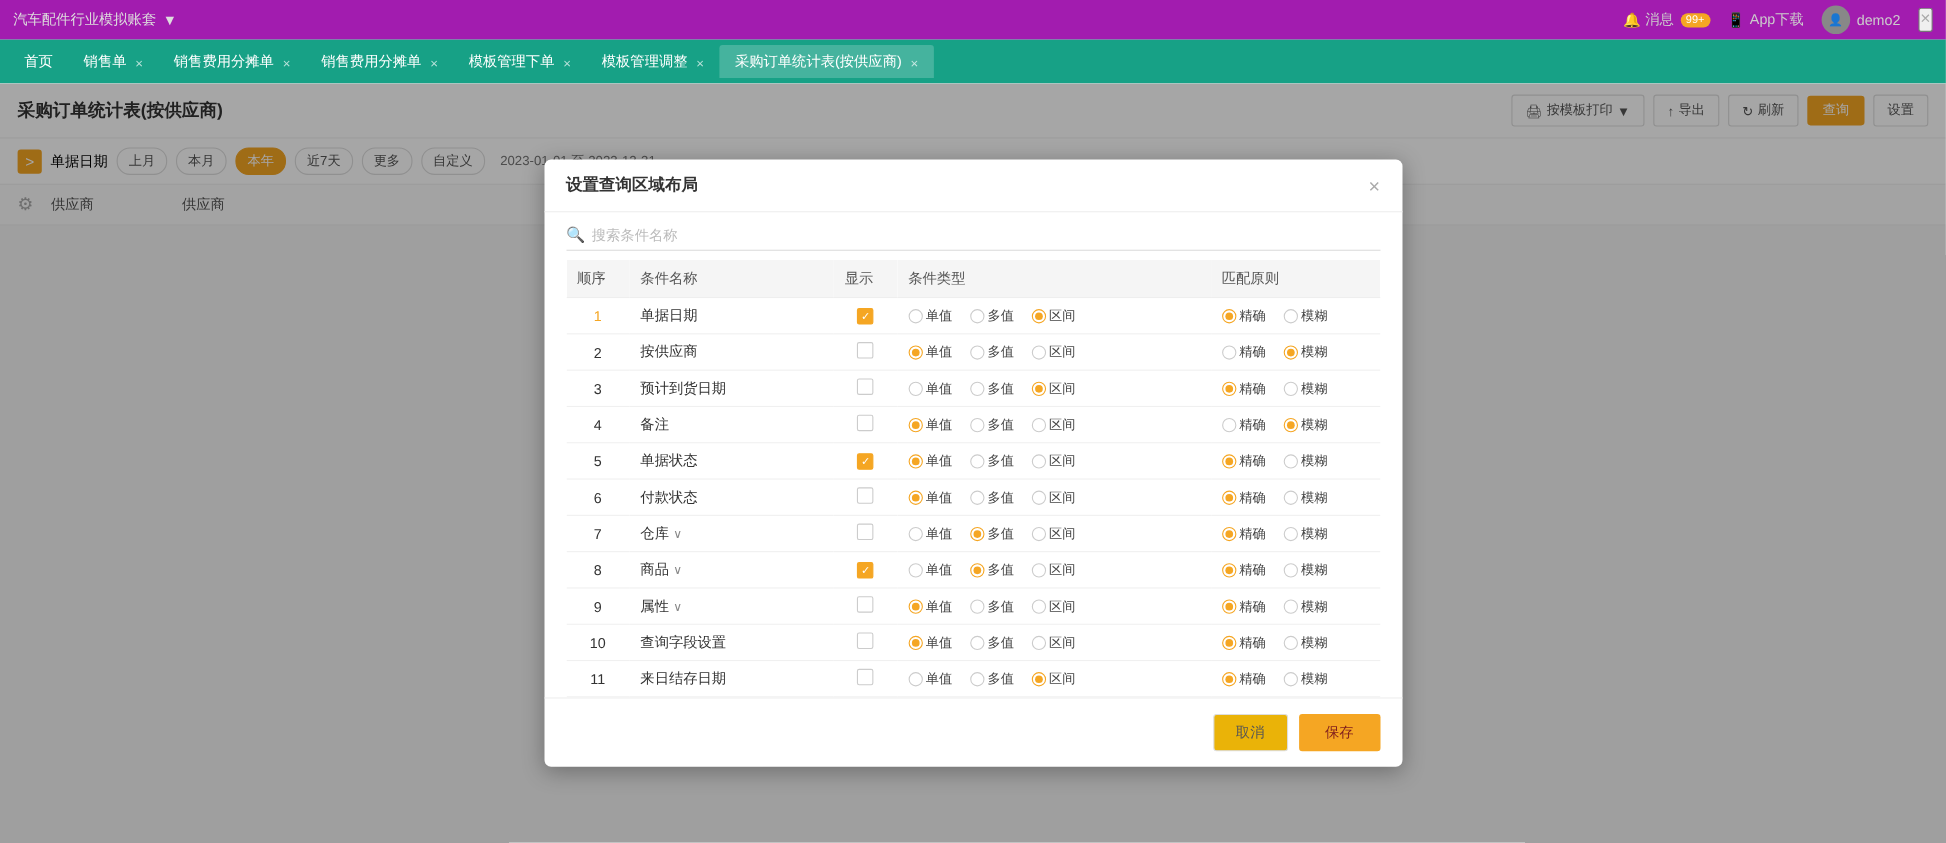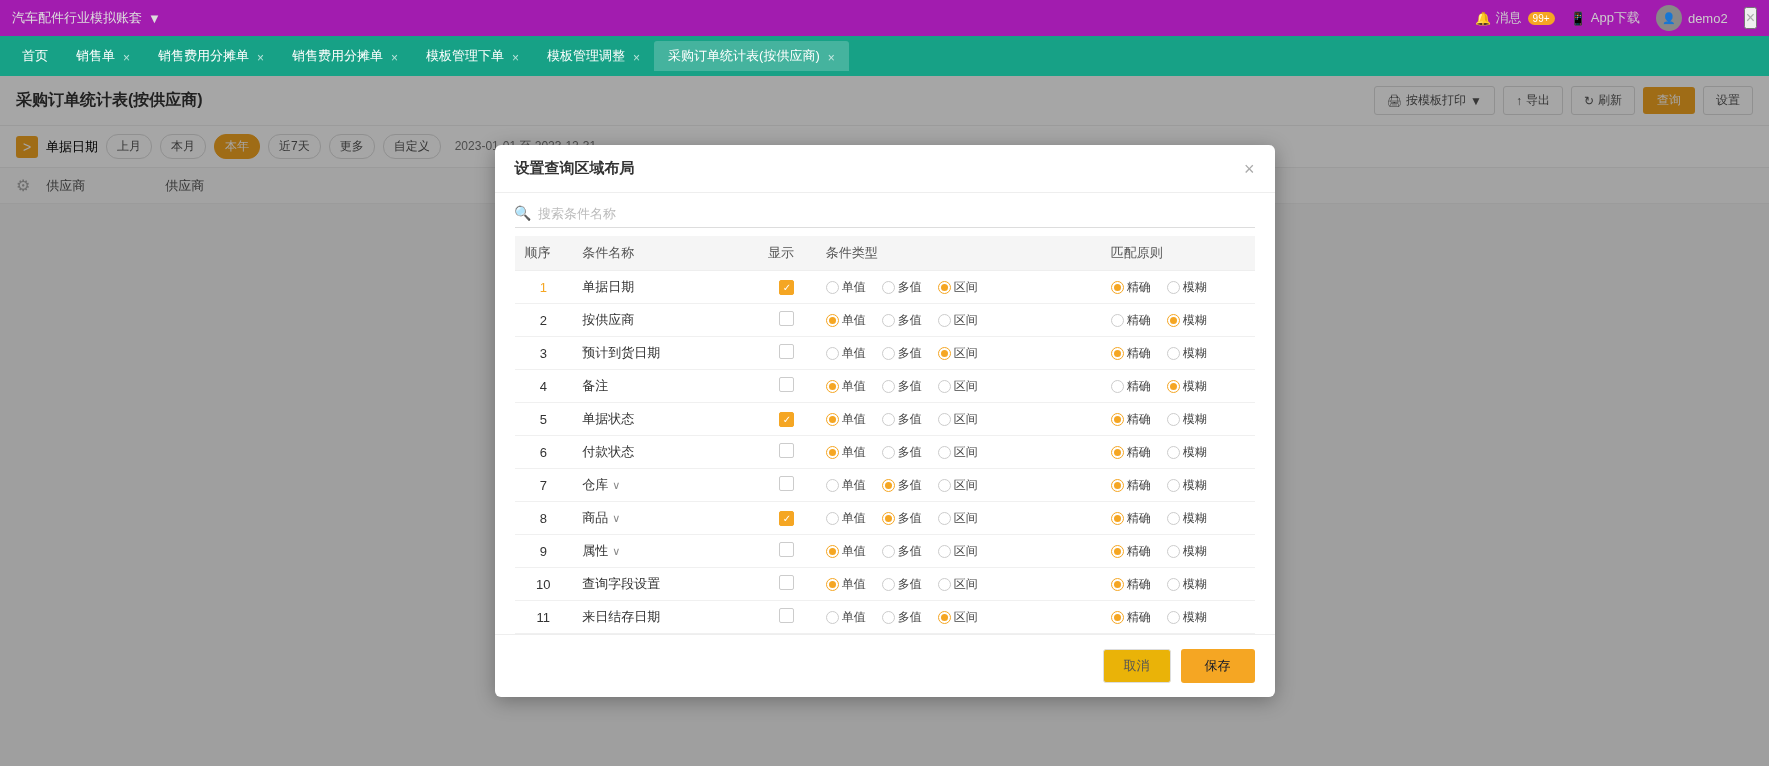--- a/index.html
+++ b/index.html
@@ -243,21 +243,21 @@
       border: 1px solid #ddd;
       background: #eab308;
       color: #555;
       padding: 7px 20px;
       border-radius: 3px;
       cursor: pointer;
       font-size: 13px;
     }
     .btn-save {
       background: #f5a623;
-      color: #0f172a;
+      color: #7f1d1d;
       border: none;
       padding: 7px 24px;
       border-radius: 3px;
       cursor: pointer;
       font-size: 13px;
       font-weight: 500;
     }
 
     .field-name { display: flex; align-items: center; gap: 4px; }
     .expand-icon { color: #888; font-size: 11px; }

